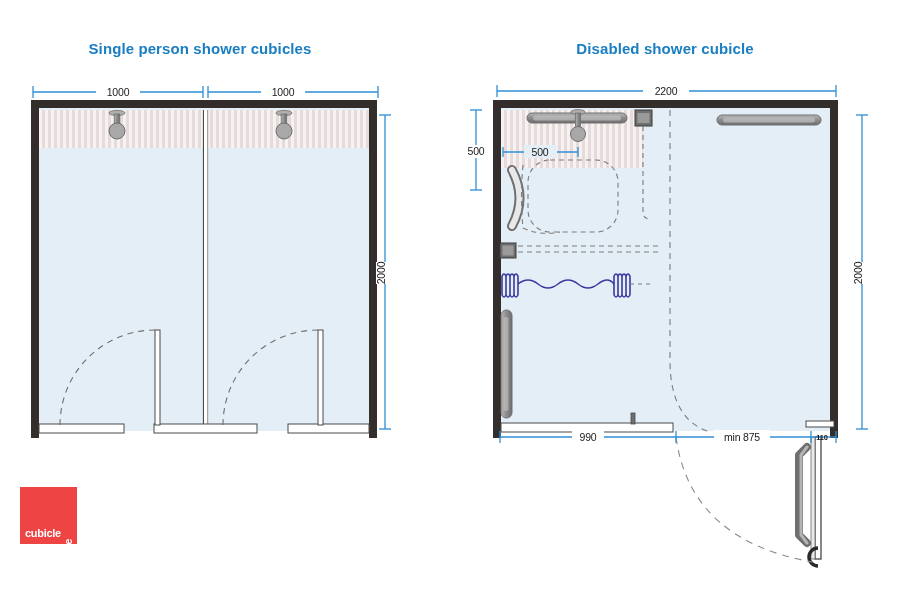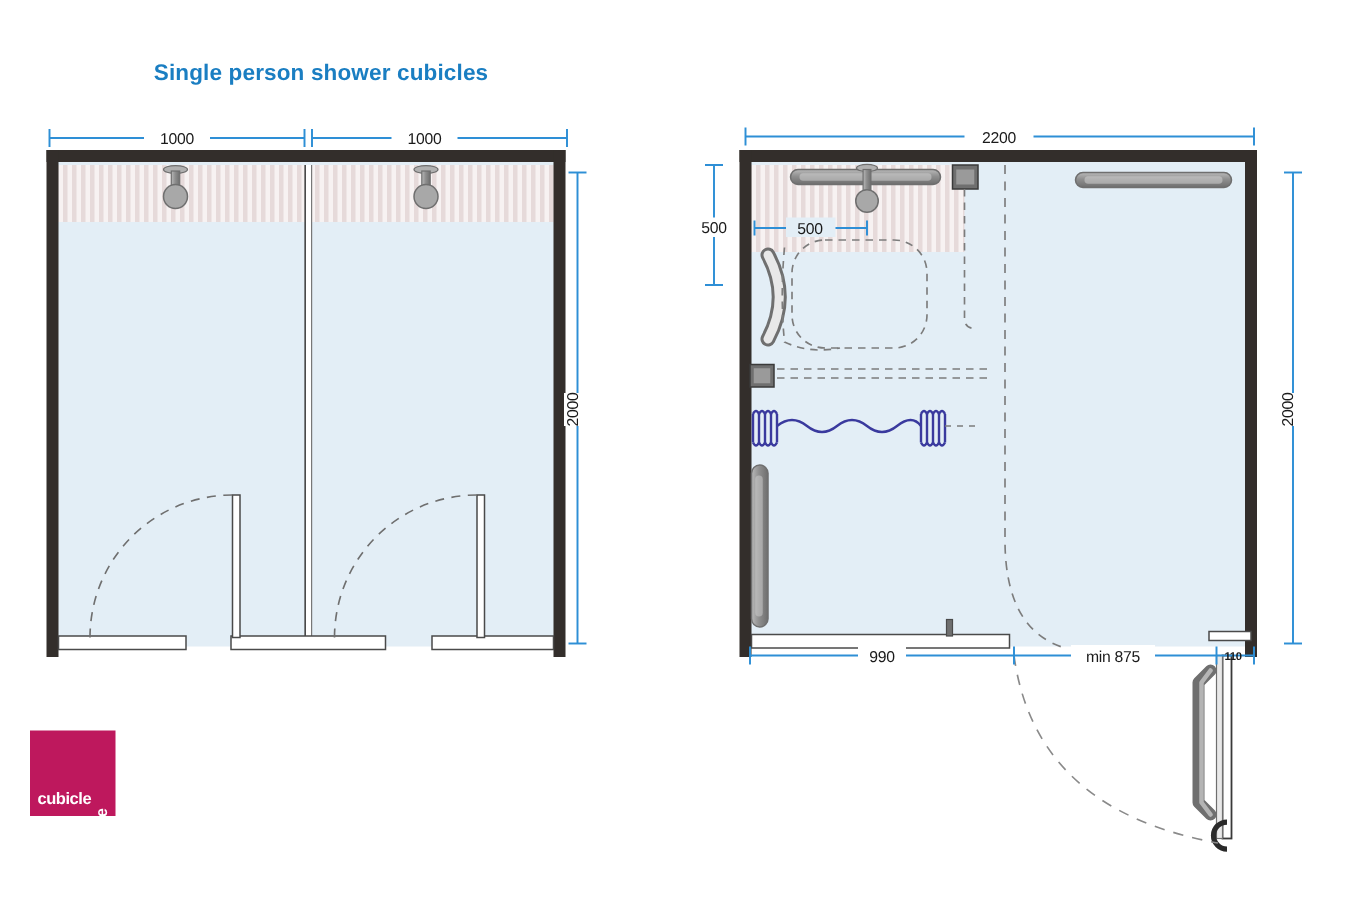--- a/index.html
+++ b/index.html
@@ -23,21 +23,21 @@
   .panel-title {
     position: absolute;
     text-align: center;
     font-size: 15px;
     font-weight: bold;
     color: #1a7ec2;
     letter-spacing: 0.1px;
     white-space: nowrap;
   }
   #title-left {
-    left: 14px; top: 40px; width: 400px;
+    left: 0; top: 40px; width: 400px;
   }
   #title-right {
     left: 460px; top: 40px; width: 410px;
   }
   svg.drawing {
     position: absolute;
     left: 0; top: 0;
     width: 900px;
     height: 607px;
     overflow: visible;
@@ -55,21 +55,21 @@
   .footer-wrap {
     position: absolute;
     left: 20px;
     top: 487px;
     display: flex;
     align-items: center;
   }
   .logo-box {
     width: 57px;
     height: 57px;
-    background: #be185d;
+    background: #ef4444;
     position: relative;
     flex: 0 0 auto;
   }
   .logo-cubicle {
     position: absolute;
     left: 5px;
     bottom: 5px;
     color: #ffffff;
     font-size: 11px;
     font-weight: bold;
@@ -98,20 +98,21 @@
     letter-spacing: 0.2px;
   }
 </style>
 </head>
 <body>
 
 <div class="page">
 
   <div class="panel-title" id="title-left">Single person shower cubicles</div>
 
+  <div class="panel-title" id="title-right">Disabled shower cubicle</div>
 
   <svg class="drawing" viewBox="0 0 900 607">
     <defs>
       <pattern id="tilehatch" width="6" height="10" patternUnits="userSpaceOnUse">
         <rect x="0" y="0" width="6" height="10" fill="#f7f2f2"></rect>
         <rect x="0" y="0" width="3" height="10" fill="#e6dada"></rect>
       </pattern>
       <linearGradient id="railgrad" x1="0" y1="0" x2="0" y2="1">
         <stop offset="0%" stop-color="#b9b9b9"></stop>
         <stop offset="45%" stop-color="#8f8f8f"></stop>

